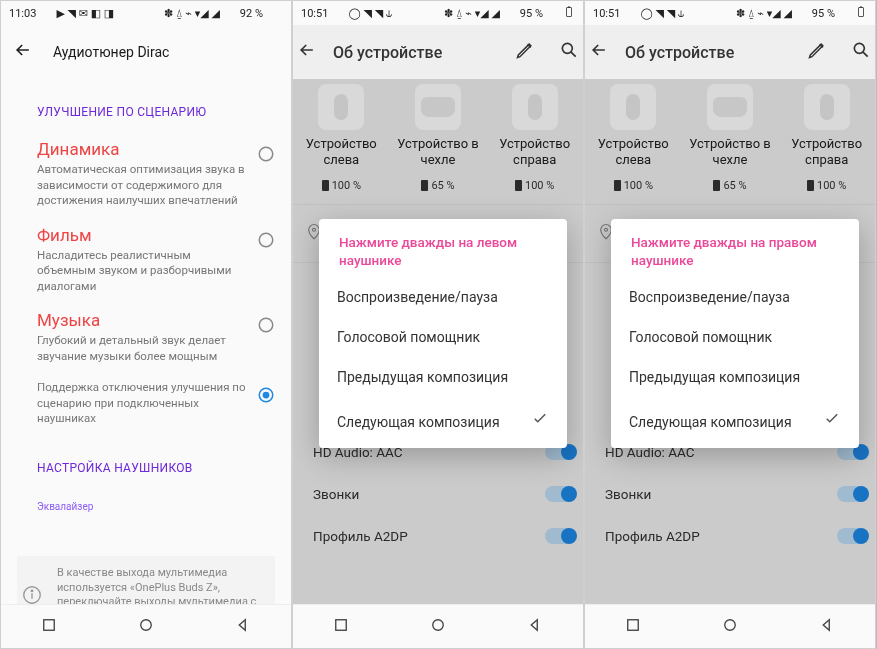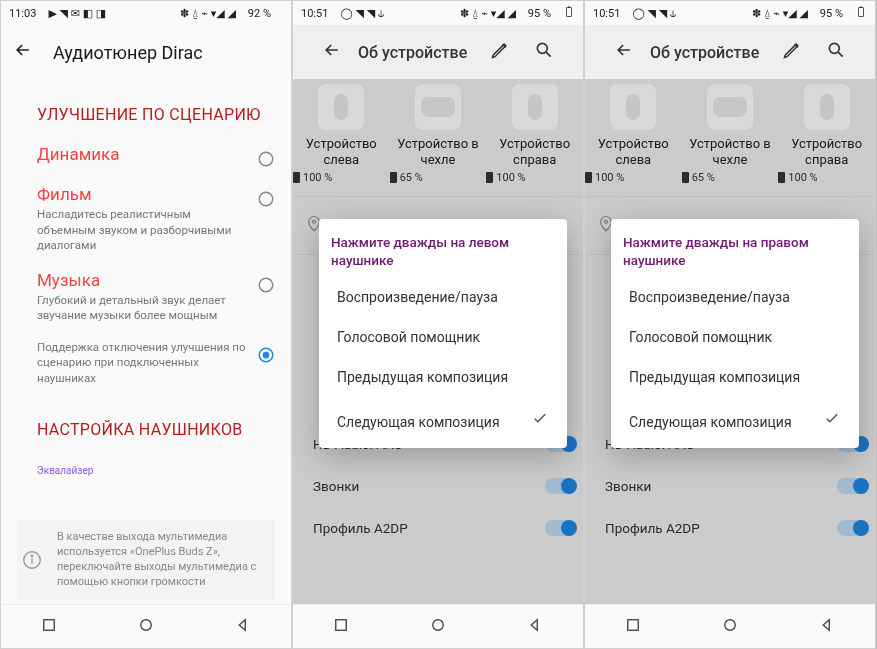--- a/index.html
+++ b/index.html
@@ -1,69 +1,69 @@
 <!DOCTYPE html>
 <html><head>
 <meta charset="utf-8">
 <style>
   * { box-sizing: border-box; margin: 0; padding: 0; }
   body { font-family: Roboto, Arial, sans-serif; background: #bbb; display: flex; }
   .phone { width: 292px; height: 649px; background: #fafafa; position: relative; border: 1px solid #d0d0d0; overflow: hidden; }
 
   
   .statusbar { height: 24px; display: flex; justify-content: space-between; align-items: center; padding: 0 8px; font-size: 11px; color: #222; background: #fafafa; }
-  .status-left, .status-right { display: flex; align-items: center; gap: 12px; }
+  .status-left, .status-right { display: flex; align-items: center; gap: 20px; }
   .status-right span { font-size: 11px; }
 
   
   .header1 { height: 54px; display: flex; align-items: center; padding: 0 12px; gap: 20px; background: #fafafa; }
   .back-arrow svg { width:20px; height:20px; }
-  .header1 .title { font-size: 18px; color: #1a1a1a; }
+  .header1 .title { font-size: 14px; color: #1a1a1a; }
   .content1 { padding: 0 0 0 0; }
-  .sectionlbl { color: #b91c1c; font-size: 16px; letter-spacing: .3px; padding: 26px 20px 12px 36px; }
+  .sectionlbl { color: #6d28d9; font-size: 12px; letter-spacing: .3px; padding: 26px 20px 12px 36px; }
   .radio-row { display: flex; padding: 8px 16px 8px 36px; align-items: flex-start; }
   .radio-row .txt { flex: 1; padding-right: 10px; }
   .radio-row .rtitle { font-size: 17px; color:#ef4444; margin-bottom: 3px; }
   .radio-row .rdesc { font-size: 11.5px; color:#777; line-height: 1.35; }
   .radio { width:18px; height:18px; margin-top:6px; flex-shrink:0; }
 
   .footer-note { display:flex; align-items:center; gap:14px; margin:30px 16px 0 16px; padding:10px 4px; background:#f3f3f3; border-radius:0; }
   .footer-note .info-ic { width:22px; height:22px; flex-shrink:0; }
   .footer-note .ftext { font-size:11px; color:#888; line-height:1.35; }
   .eq-row { padding: 14px 20px 14px 36px; font-size:10px; color:#8b5cf6; }
 
   
   .navbar { position:absolute; bottom:0; left:0; right:0; height:44px; background:#fafafa; display:flex; justify-content:space-around; align-items:center; border-top:1px solid #eee; }
   .navbar svg { width:18px; height:18px; }
 
   
   .dimmed { background:#efefef; position:relative; }
-  .header2 { height:54px; display:flex; align-items:center; padding:0 29px; gap:16px; }
+  .header2 { height:54px; display:flex; align-items:center; padding:0 4px; gap:16px; }
   .header2 .title { font-size:16px; color:#333; font-weight:500; flex:1; }
   .header2 svg { width:20px; height:20px; color:#444; }
   .devices { display:flex; justify-content:space-around; padding:5px 0 4px 0; }
   .dev { flex:1; text-align:center; }
   .dev .img { width:46px; height:46px; margin:0 auto 6px auto; background:#fff; border-radius:8px; display:flex; align-items:center; justify-content:center; }
   .dev .earbud { width:14px; height:26px; background:#e8e8e8; border-radius:7px; position:relative; }
   .dev .case { width:34px; height:20px; background:#eaeaea; border-radius:6px 6px 8px 8px; }
   .dev .dname { font-size:13px; font-weight:400; color:#222; line-height:1.2; }
-  .dev .dbat { font-size:11px; color:#333; margin-top:4px; display:flex; align-items:center; justify-content:flex-start; gap:3px; }
+  .dev .dbat { font-size:11px; color:#333; margin-top:12px; display:flex; align-items:center; justify-content:center; gap:3px; }
   .batic { width:7px; height:11px; background:#333; border-radius:1px; display:inline-block; }
   .dimoverlay { position:absolute; left:0; right:0; top:78px; bottom:44px; background:rgba(0,0,0,0.15); pointer-events:none; }
   .settings-list { padding:0 0 0 20px; }
   .settings-list .srow { height:42px; display:flex; align-items:center; justify-content:space-between; padding-right:8px; font-size:13.5px; color:#333; }
   .switch { width:30px; height:16px; background:#bcdcf5; border-radius:8px; position:relative; }
   .switch::after { content:""; width:16px; height:16px; background:#1e88e5; border-radius:50%; position:absolute; right:-2px; top:0; }
   .loc-row { display:flex; align-items:center; gap:10px; padding:10px 10px 10px 12px; color:#777; font-size:12px; }
   .loc-ic svg { width:18px; height:18px; }
 
   .divider { height:1px; background:#e2e2e2; margin:8px 0; }
 
   .popup { position:absolute; left:26px; right:16px; top:218px; background:#fff; border-radius:4px; box-shadow:0 8px 30px rgba(0,0,0,0.25); padding: 14px 0 6px 0; z-index:10; }
-  .popup .ptitle { font-size:13.5px; font-weight:500; color:#701a75; padding:0 18px 8px 12px; line-height:1.35; }
+  .popup .ptitle { font-size:13.5px; font-weight:500; color:#ec4899; padding:0 18px 8px 20px; line-height:1.35; }
   .popup .poption { font-size:14px; color:#333; padding:12px 18px; display:flex; align-items:flex-end; justify-content:space-between; }
   .check svg { width:18px; height:18px; color:#555; }
 
 </style>
 </head>
 <body>
 
 <div class="phone">
   <div class="statusbar">
     <div class="status-left">
@@ -88,20 +88,21 @@
     </span>
     <span class="title">Аудиотюнер Dirac</span>
   </div>
 
   <div class="content1">
     <div class="sectionlbl">УЛУЧШЕНИЕ ПО СЦЕНАРИЮ</div>
 
     <div class="radio-row">
       <div class="txt">
         <div class="rtitle">Динамика</div>
+        <div class="rdesc">Автоматическая оптимизация звука в зависимости от содержимого для достижения наилучших впечатлений</div>
       </div>
       <span class="radio"><svg viewBox="0 0 24 24">
             <circle cx="12" cy="12" r="9" fill="none" stroke="#888" stroke-width="2"></circle>
           </svg></span>
     </div>
 
     <div class="radio-row">
       <div class="txt">
         <div class="rtitle">Фильм</div>
         <div class="rdesc">Насладитесь реалистичным объемным звуком и разборчивыми диалогами</div>

